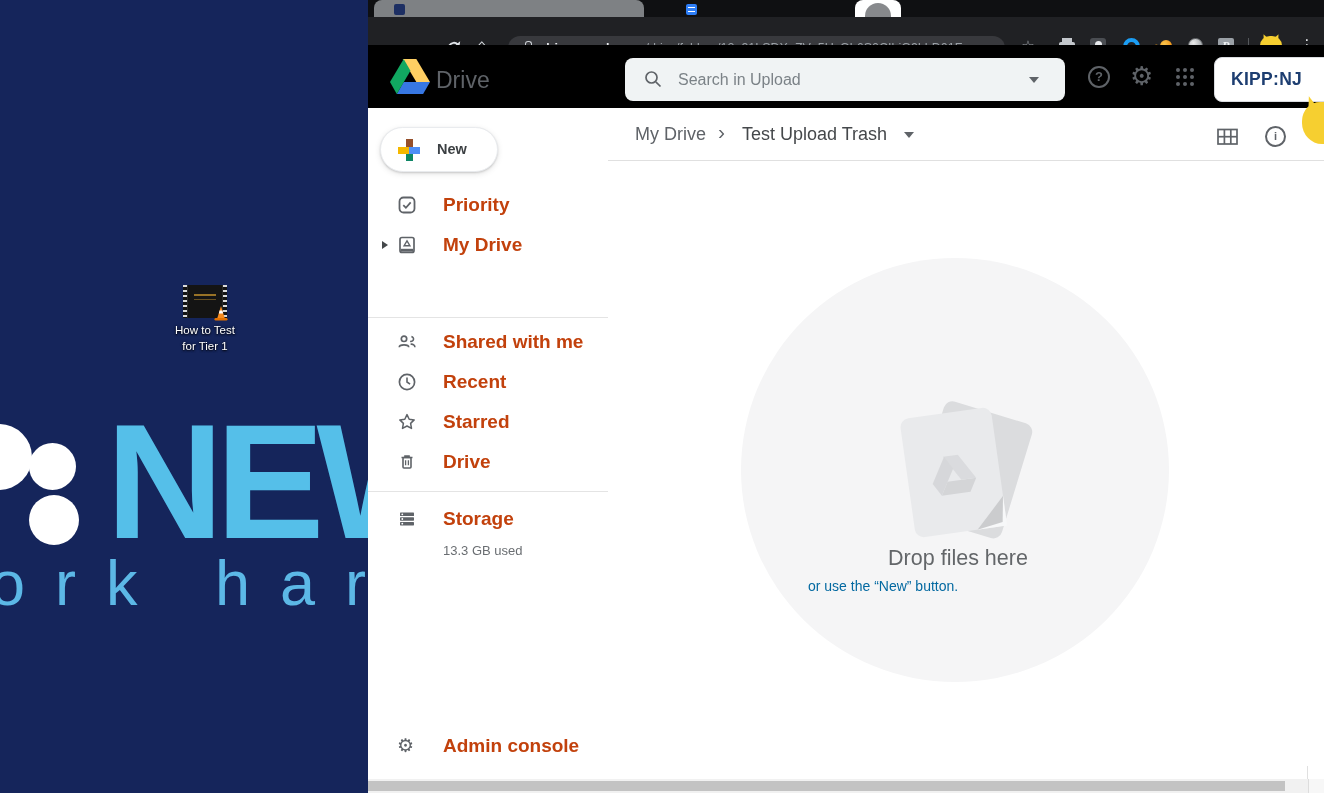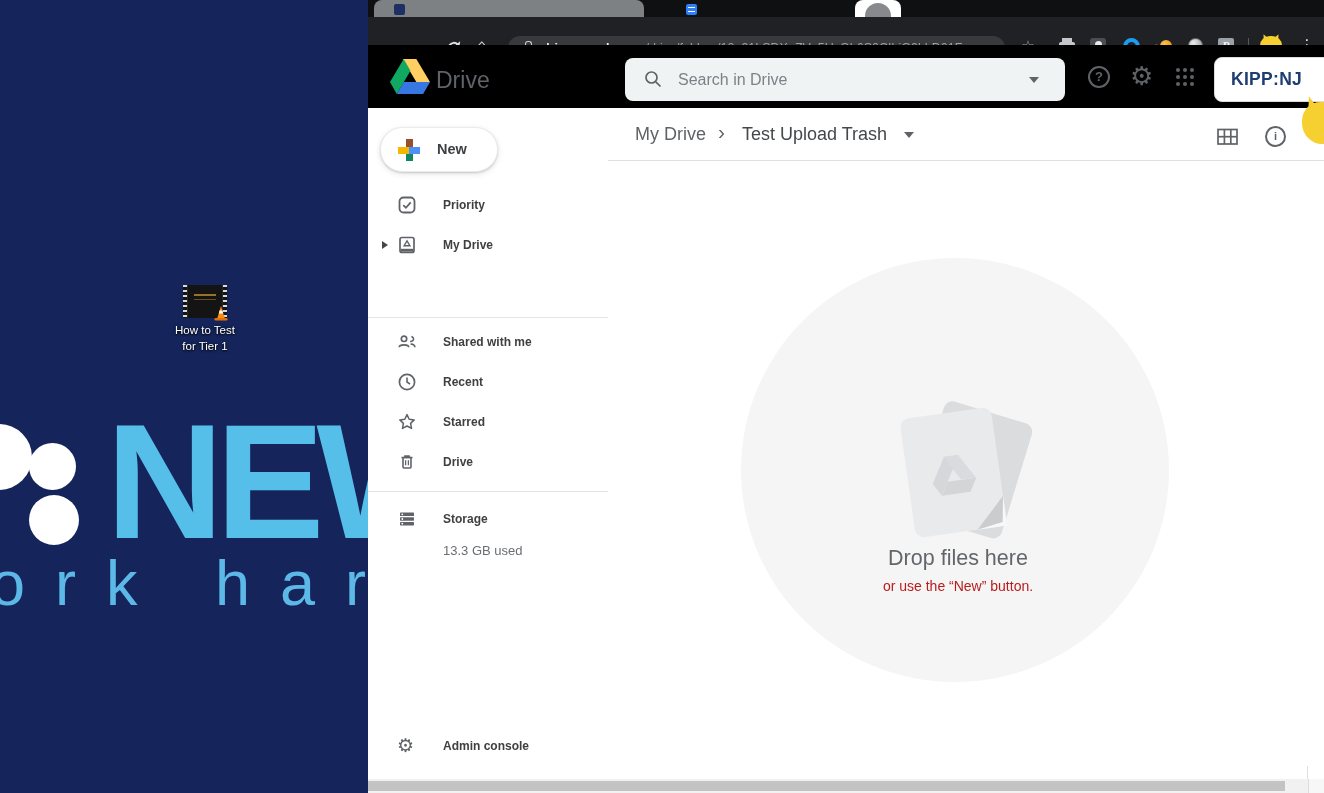--- a/index.html
+++ b/index.html
@@ -70,35 +70,35 @@
   #crumb-sep { position:absolute; left:350px; top:120px; font-size:21px; color:#5f6368; }
   #crumb-cur { position:absolute; left:374px; top:124px; font-size:18px; color:#45484b; cursor:pointer; }
   #crumb-caret { position:absolute; left:536px; top:132px; }
   #info-ic { position:absolute; left:897px; top:126px; width:21px; height:21px; border:2px solid #5f6368; border-radius:50%;
              color:#5f6368; font-size:11px; font-weight:bold; text-align:center; line-height:17px; }
   #row-border { position:absolute; left:240px; top:160px; width:716px; height:1px; background:#e0e0e0; }
 
   
   .sb-divider { position:absolute; left:0; width:240px; height:1px; background:#e4e4e4; }
   .sb-row { position:absolute; left:0; width:240px; height:40px; cursor:pointer; }
-  .sb-row .lbl { position:absolute; left:75px; top:0; font-size:12px; font-weight:bold; color:#404040; line-height:40px; }
+  .sb-row .lbl { position:absolute; left:75px; top:0; font-size:19px; font-weight:bold; color:#c2410c; line-height:40px; }
   .sb-row svg, .sb-row .glyph { position:absolute; left:29px; top:10px; }
   .sb-arrow { position:absolute; left:14px; top:16px; width:0; height:0;
               border-top:4px solid transparent; border-bottom:4px solid transparent; border-left:6px solid #44474a; }
   #new-btn { position:absolute; left:12px; top:127px; width:118px; height:45px; background:#fff; border:1px solid #e9ebee;
              border-radius:23px; box-shadow:0 1px 2px rgba(0,0,0,.15), 0 2px 6px rgba(0,0,0,.1); cursor:pointer; }
   #new-plus { position:absolute; left:17px; top:11px; width:22px; height:22px; }
   #new-plus i { position:absolute; display:block; }
   #new-btn .lbl { position:absolute; left:56px; font-size:14.5px; font-weight:bold; color:#3c4043; line-height:43px; }
   #storage-used { position:absolute; left:75px; top:543px; font-size:13px; color:#6a6e72; }
 
   
   #empty-circle { position:absolute; left:373px; top:258px; width:428px; height:424px; border-radius:50%; background:#f5f5f6; }
   #empty-title { position:absolute; left:440px; top:546px; width:300px; text-align:center; font-size:21.5px; color:#636669; }
-  #empty-sub { position:absolute; left:440px; top:578px; width:300px; text-align:center; font-size:14px; color:#b91c1c; }
+  #empty-sub { position:absolute; left:440px; top:578px; width:300px; text-align:left; font-size:14px; color:#0369a1; }
 
   
   #hscroll { position:absolute; left:0; top:779px; width:956px; height:14px; background:#f1f1f1; }
   #hthumb { position:absolute; left:0; top:2px; width:917px; height:10px; background:#c3c3c3; }
   #scroll-corner { position:absolute; left:940px; top:0; width:16px; height:14px; background:#f7f7f7; border-left:1px solid #ddd; }
   #vscroll-end { position:absolute; left:939px; top:766px; width:1px; height:13px; background:#e0e0e0; }
 </style>
 </head>
 <body>
 
@@ -200,21 +200,21 @@
         <path fill="#FFCF63" d="M26.33 23.12 40 23.12 26.33 0 12.67 0z"></path>
         <path fill="#11A861" d="M0 23.12 6.79 34.97 20.45 11.85 13.67 0z"></path>
       </svg>
       <div id="drive-word">Drive</div>
 
       <div id="searchbar">
         <svg style="position:absolute; left:18px; top:11px;" width="20" height="20" viewBox="0 0 20 20">
           <circle cx="8.5" cy="8.5" r="5.5" stroke="#5f6368" stroke-width="1.7" fill="none"></circle>
           <line x1="12.8" y1="12.8" x2="17.5" y2="17.5" stroke="#5f6368" stroke-width="1.7"></line>
         </svg>
-        <div id="search-ph">Search in Drive</div>
+        <div id="search-ph">Search in Upload</div>
         <div class="caret-down" style="position:absolute; right:26px; top:19px;"></div>
       </div>
 
       <div id="help-ic">?</div>
       <div id="gear-ic">⚙</div>
       <div id="apps-grid"></div>
       <div id="org-box">
         <span>KIPP:NJ</span>
       </div>
       <div id="pika-avatar"></div>

